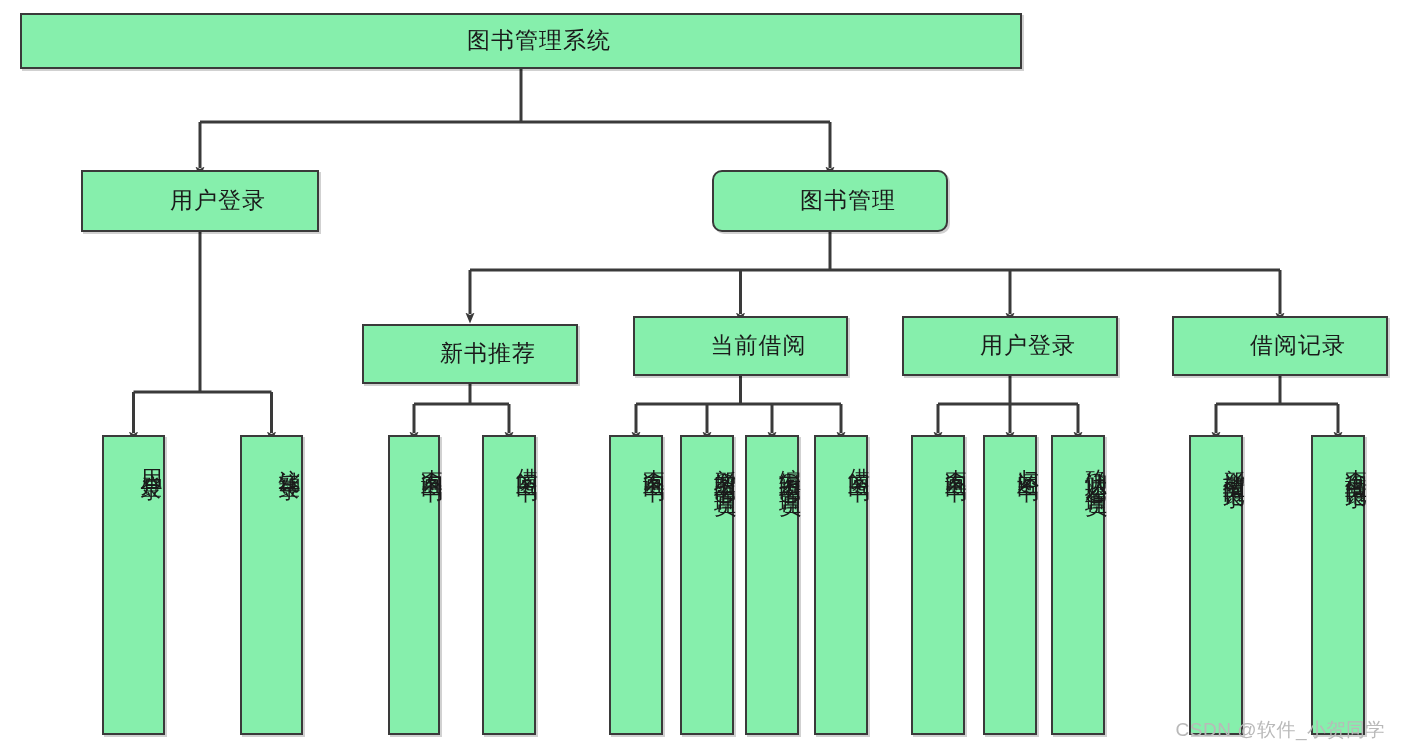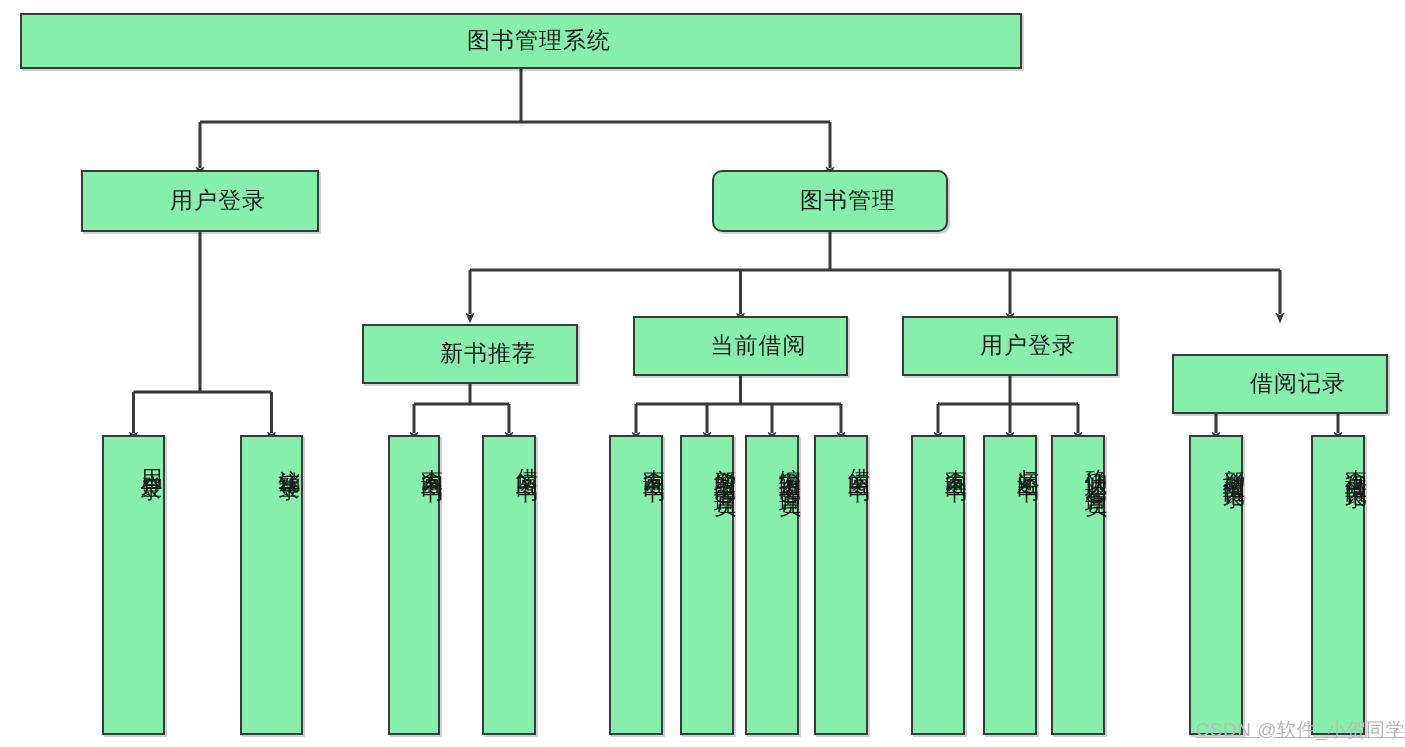--- a/index.html
+++ b/index.html
@@ -52,27 +52,26 @@
   .node.vertical .label {
     writing-mode: vertical-rl;
     text-orientation: upright;
     font-size: 22px;
     letter-spacing: 4px;
     line-height: 1;
     white-space: nowrap;
   }
   #watermark {
     position: absolute;
-    right: 0;
+    right: 20px;
     bottom: 4px;
     font-size: 19px;
     color: #b9b9b9;
     letter-spacing: 0.5px;
     white-space: nowrap;
-    text-decoration: underline;
   }
 </style>
 </head>
 <body>
 
 <div id="canvas">
 
   <svg id="wires" viewBox="0 0 1405 747">
     <defs>
       <marker id="arrow" markerWidth="12" markerHeight="12" refX="1.5" refY="5" orient="auto" markerUnits="userSpaceOnUse">
@@ -128,21 +127,21 @@
       </div>
       <div class="node" style="left: 362px; top: 316px; width: 216px; height: 60px; margin-top: 8px;">
         <span class="label">新书推荐</span>
       </div>
       <div class="node" style="left: 633px; top: 316px; width: 215px; height: 60px;">
         <span class="label">当前借阅</span>
       </div>
       <div class="node" style="left: 902px; top: 316px; width: 216px; height: 60px;">
         <span class="label">用户登录</span>
       </div>
-      <div class="node" style="left: 1172px; top: 316px; width: 216px; height: 60px; margin-top: 38px;">
+      <div class="node" style="left: 1172px; top: 316px; width: 216px; height: 60px;">
         <span class="label">借阅记录</span>
       </div>
       <div class="node vertical" style="left: 102px; top: 435px; width: 63px; height: 300px;">
         <span class="label">用户登录</span>
       </div>
       <div class="node vertical" style="left: 240px; top: 435px; width: 63px; height: 300px;">
         <span class="label">注销登录</span>
       </div>
       <div class="node vertical" style="left: 388px; top: 435px; width: 52px; height: 300px;">
         <span class="label">查询图书</span>

